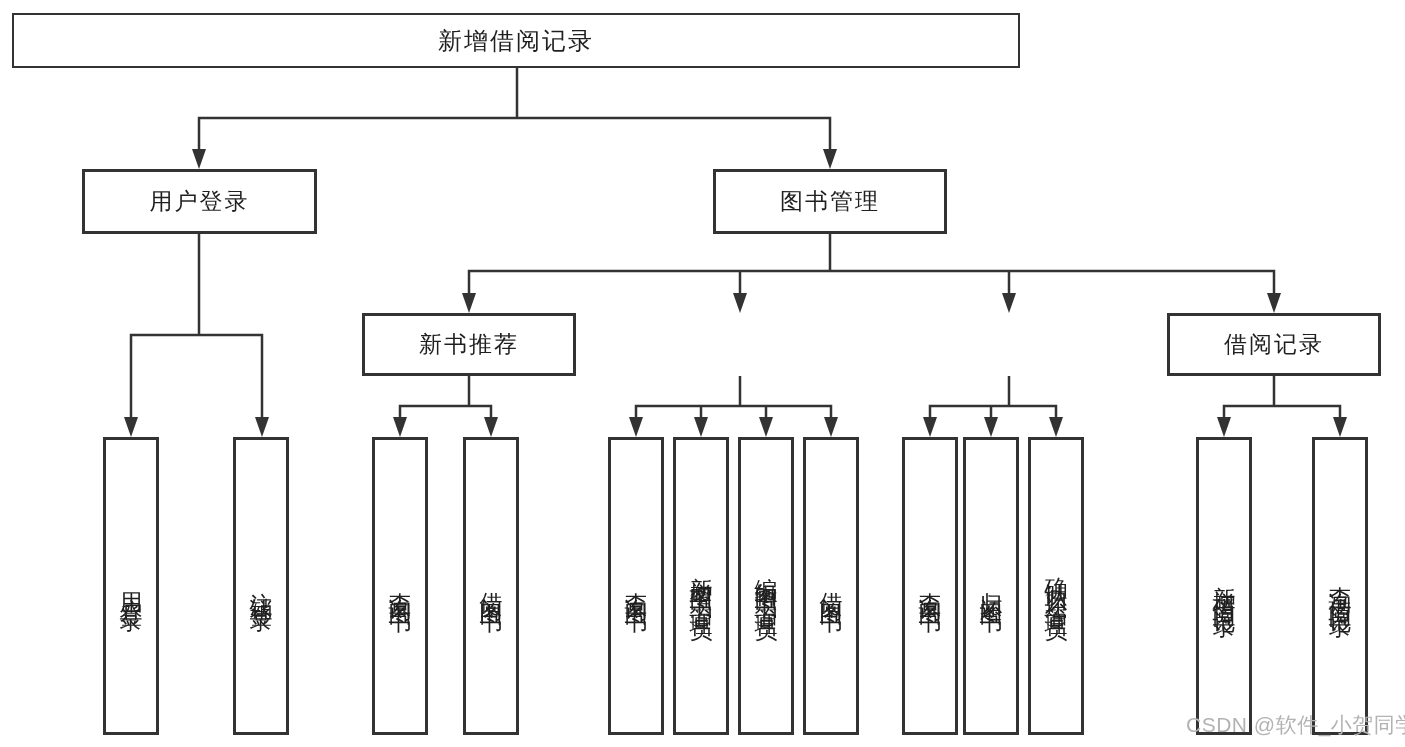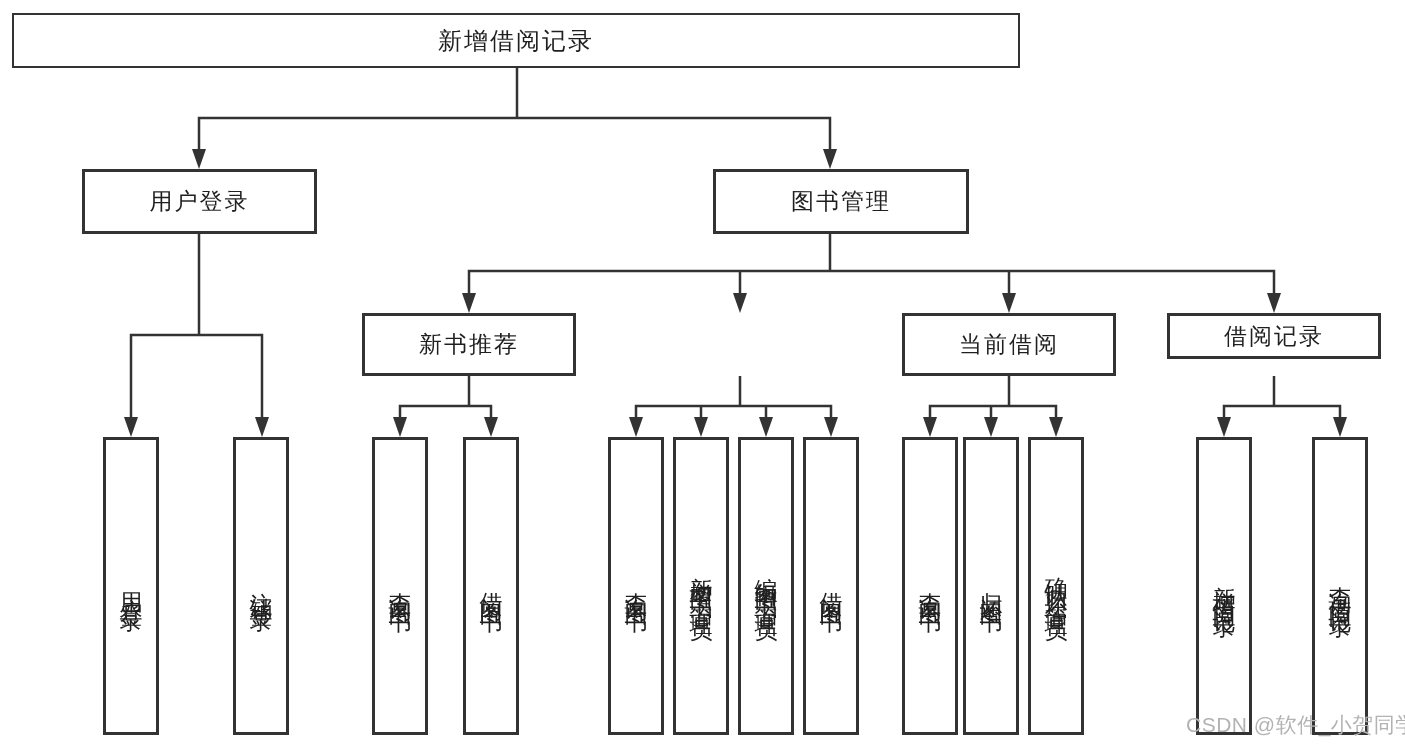--- a/index.html
+++ b/index.html
@@ -37,25 +37,25 @@
     writing-mode: vertical-rl;
     text-orientation: mixed;
     letter-spacing: 6px;
     line-height: 1;
     font-size: 23px;
     white-space: normal;
   }
   
   .n-root   { left: 12px;   top: 13px;  width: 1008px; height: 55px; }
   .n-login  { left: 82px;   top: 169px; width: 235px;  height: 65px; }
-  .n-mgmt   { left: 713px;  top: 169px; width: 256px;  height: 65px; }
+  .n-mgmt   { left: 713px;  top: 169px; width: 234px;  height: 65px; }
   .n-newrec { left: 362px;  top: 313px; width: 214px;  height: 63px; font-family: Liberation Mono, monospace; }
   .n-borrow { left: 633px;  top: 313px; width: 214px;  height: 63px; }
   .n-curr   { left: 902px;  top: 313px; width: 214px;  height: 63px; }
-  .n-rec    { left: 1167px; top: 313px; width: 214px;  height: 46px; }
+  .n-rec    { left: 1167px; top: 313px; width: 214px;  height: 63px; }
   .lf { top: 437px; width: 56px; height: 298px; }
   .lf-a1 { left: 103px; }  .lf-a2 { left: 233px; }
   .lf-b1 { left: 372px; }  .lf-b2 { left: 463px; }
   .lf-c1 { left: 608px; }  .lf-c2 { left: 673px; }
   .lf-c3 { left: 738px; }  .lf-c4 { left: 803px; }
   .lf-d1 { left: 902px; }  .lf-d2 { left: 963px; }  .lf-d3 { left: 1028px; }
   .lf-e1 { left: 1196px; } .lf-e2 { left: 1312px; }
   .watermark {
     position: absolute;
     left: 1186px; top: 711px;
@@ -110,21 +110,20 @@
       <polygon points="1333,417 1347,417 1340,437"></polygon>
     </g>
   </svg>
 
   <div class="node node-root n-root">新增借阅记录</div>
 
   <div class="node n-login">用户登录</div>
   <div class="node n-mgmt">图书管理</div>
 
   <div class="node n-newrec">新书推荐</div>
-  <div class="node n-curr">当前借阅</div>
   <div class="node n-rec">借阅记录</div>
 
   <div class="node leaf lf lf-a1">用户登录</div>
   <div class="node leaf lf lf-a2">注销登录</div>
 
   <div class="node leaf lf lf-b1">查询图书</div>
   <div class="node leaf lf lf-b2">借阅图书</div>
 
   <div class="node leaf lf lf-c1">查询图书</div>
   <div class="node leaf lf lf-c2">新增图书（管理员）</div>

